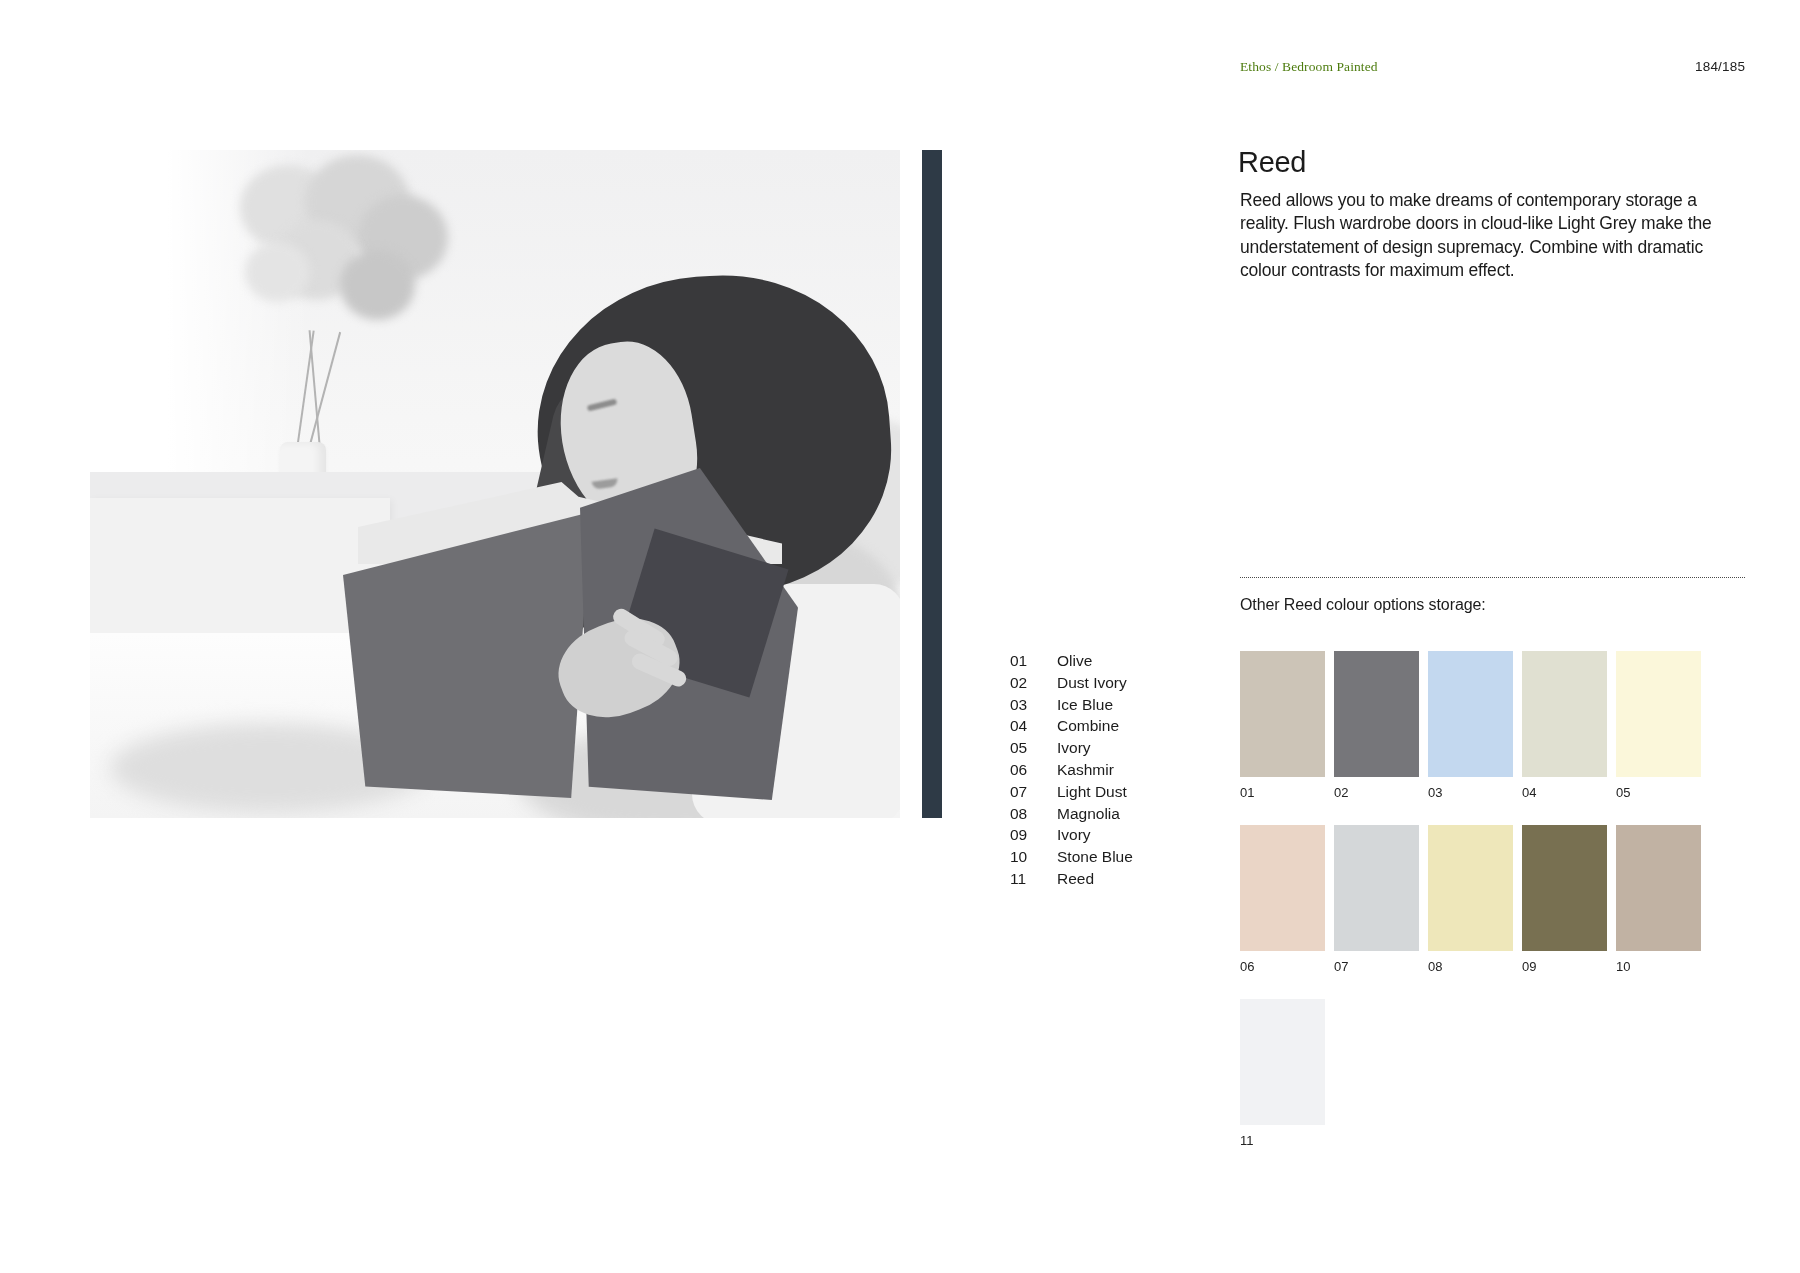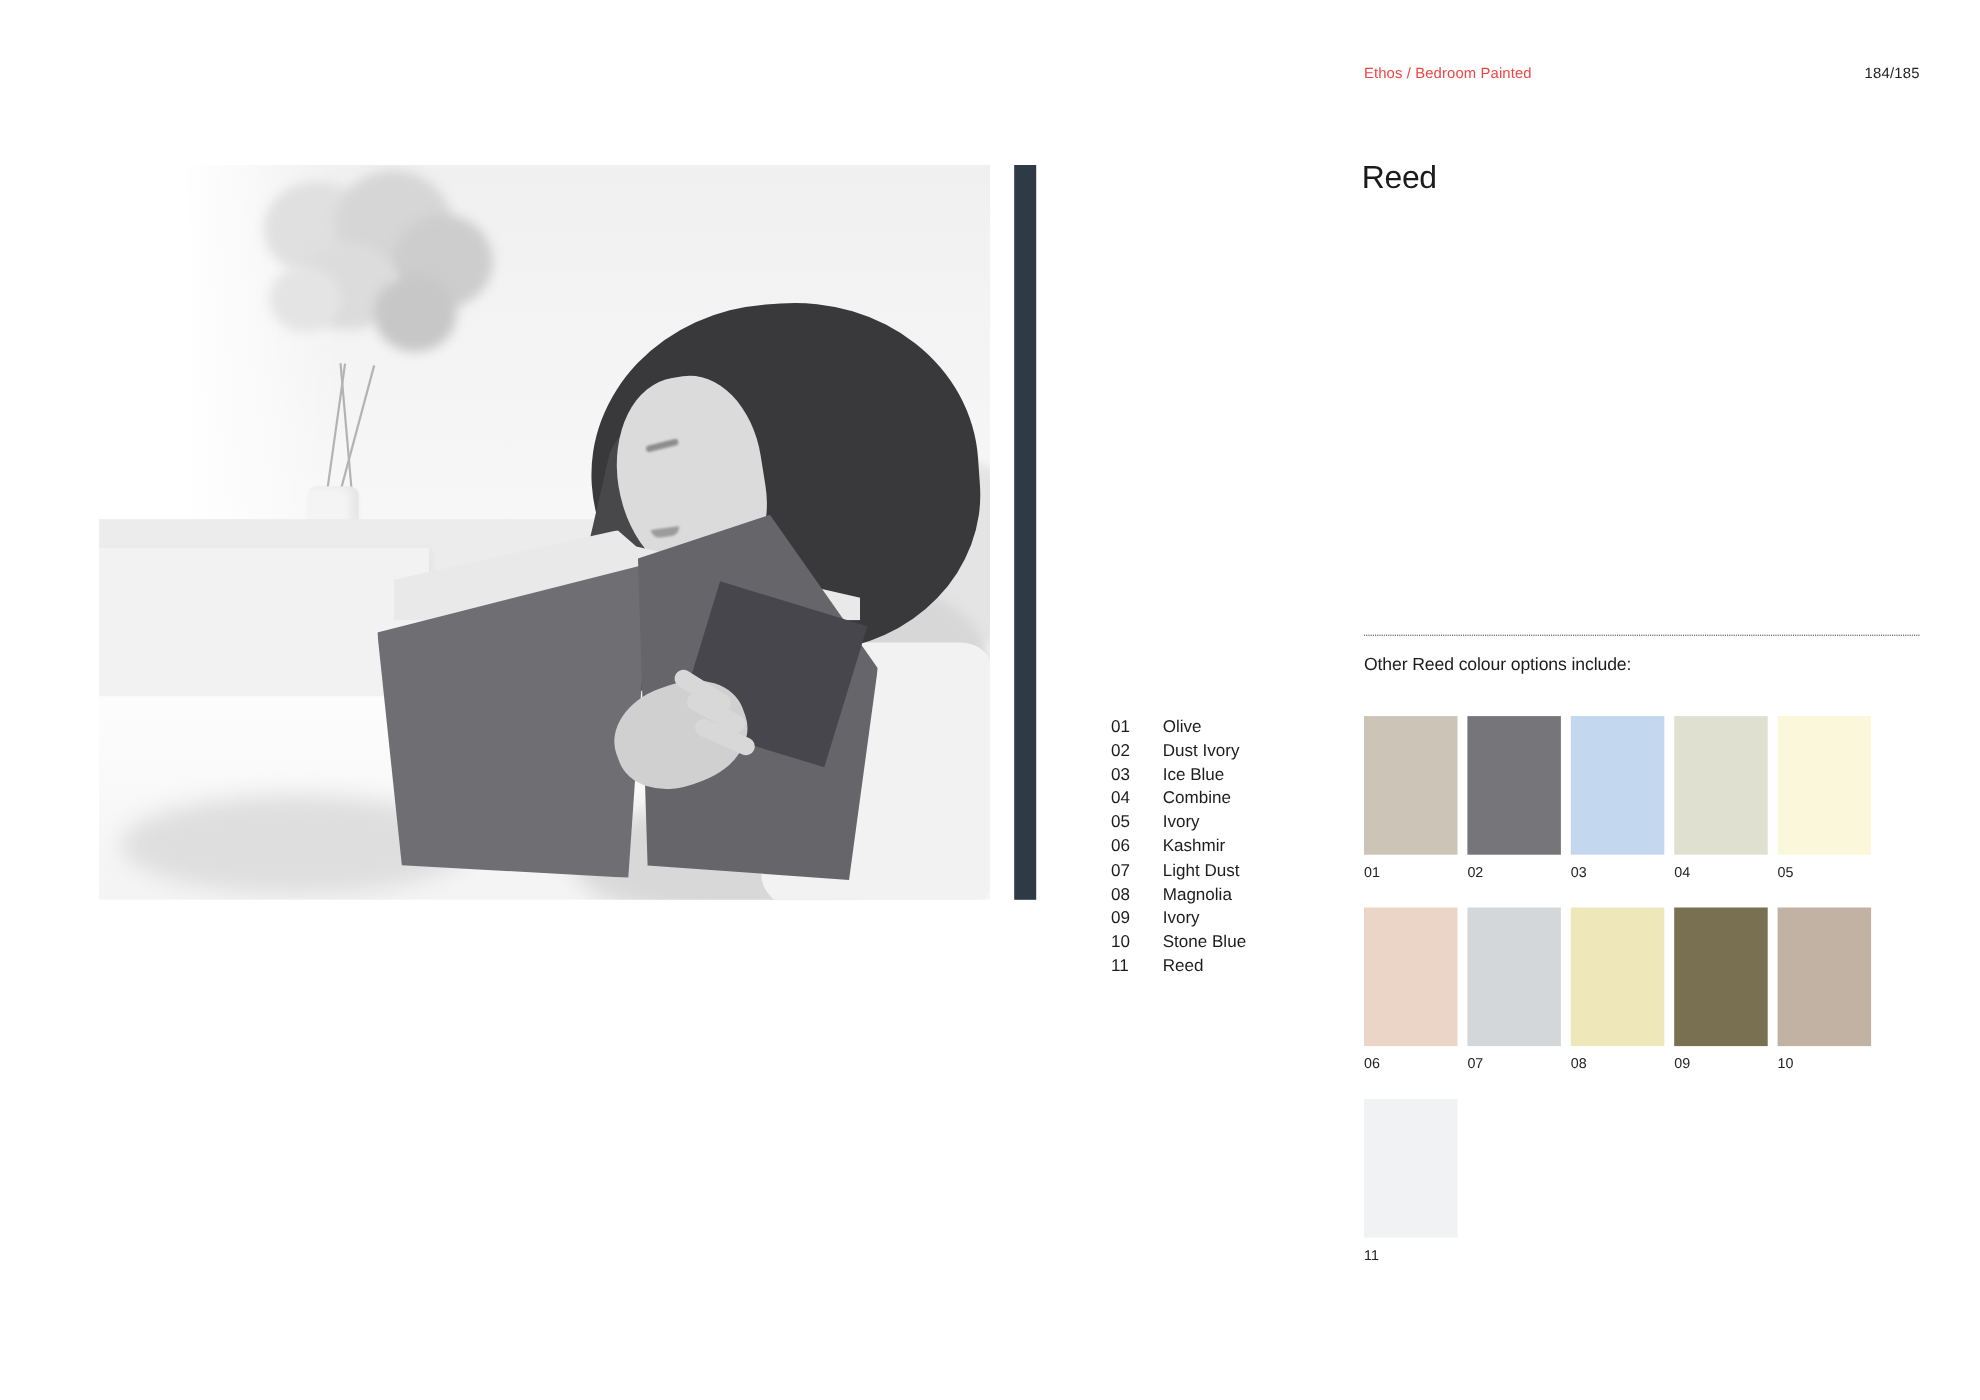--- a/index.html
+++ b/index.html
@@ -13,21 +13,21 @@
     position:relative;
     width:1800px;
     height:1273px;
     background:#ffffff;
     overflow:hidden;
   }
 
   
   .breadcrumb {
     position:absolute; left:1240px; top:59px;
-    font-size:13.5px; letter-spacing:.1px; color:#ef4444;
+    font-size:13.5px; letter-spacing:.1px; color:#4d7c0f;font-family:Liberation Serif, serif;
   }
   .page-number {
     position:absolute; left:1695px; top:59px;
     font-size:13.5px; letter-spacing:.2px; color:#222;
   }
 
   
   .photo {
     position:absolute; left:90px; top:150px;
     width:810px; height:668px;
@@ -237,22 +237,23 @@
         <span class="colour-code">10</span>
         <span class="colour-name">Stone Blue</span>
       </div>
       <div class="colour-row">
         <span class="colour-code">11</span>
         <span class="colour-name">Reed</span>
       </div>
     </div>
 
   <h1 class="title">Reed</h1>
+  <p class="description">Reed allows you to make dreams of contemporary storage a reality. Flush wardrobe doors in cloud-like Light Grey make the understatement of design supremacy. Combine with dramatic colour contrasts for maximum effect.</p>
   <div class="divider"></div>
-  <div class="options-heading">Other Reed colour options include:</div>
+  <div class="options-heading">Other Reed colour options storage:</div>
   <div class="swatch-grid">
       <div class="swatch-cell">
         <div class="swatch" style="background: rgb(204, 196, 183);"></div>
         <div class="swatch-label">01</div>
       </div>
       <div class="swatch-cell">
         <div class="swatch" style="background: rgb(118, 118, 122);"></div>
         <div class="swatch-label">02</div>
       </div>
       <div class="swatch-cell">

